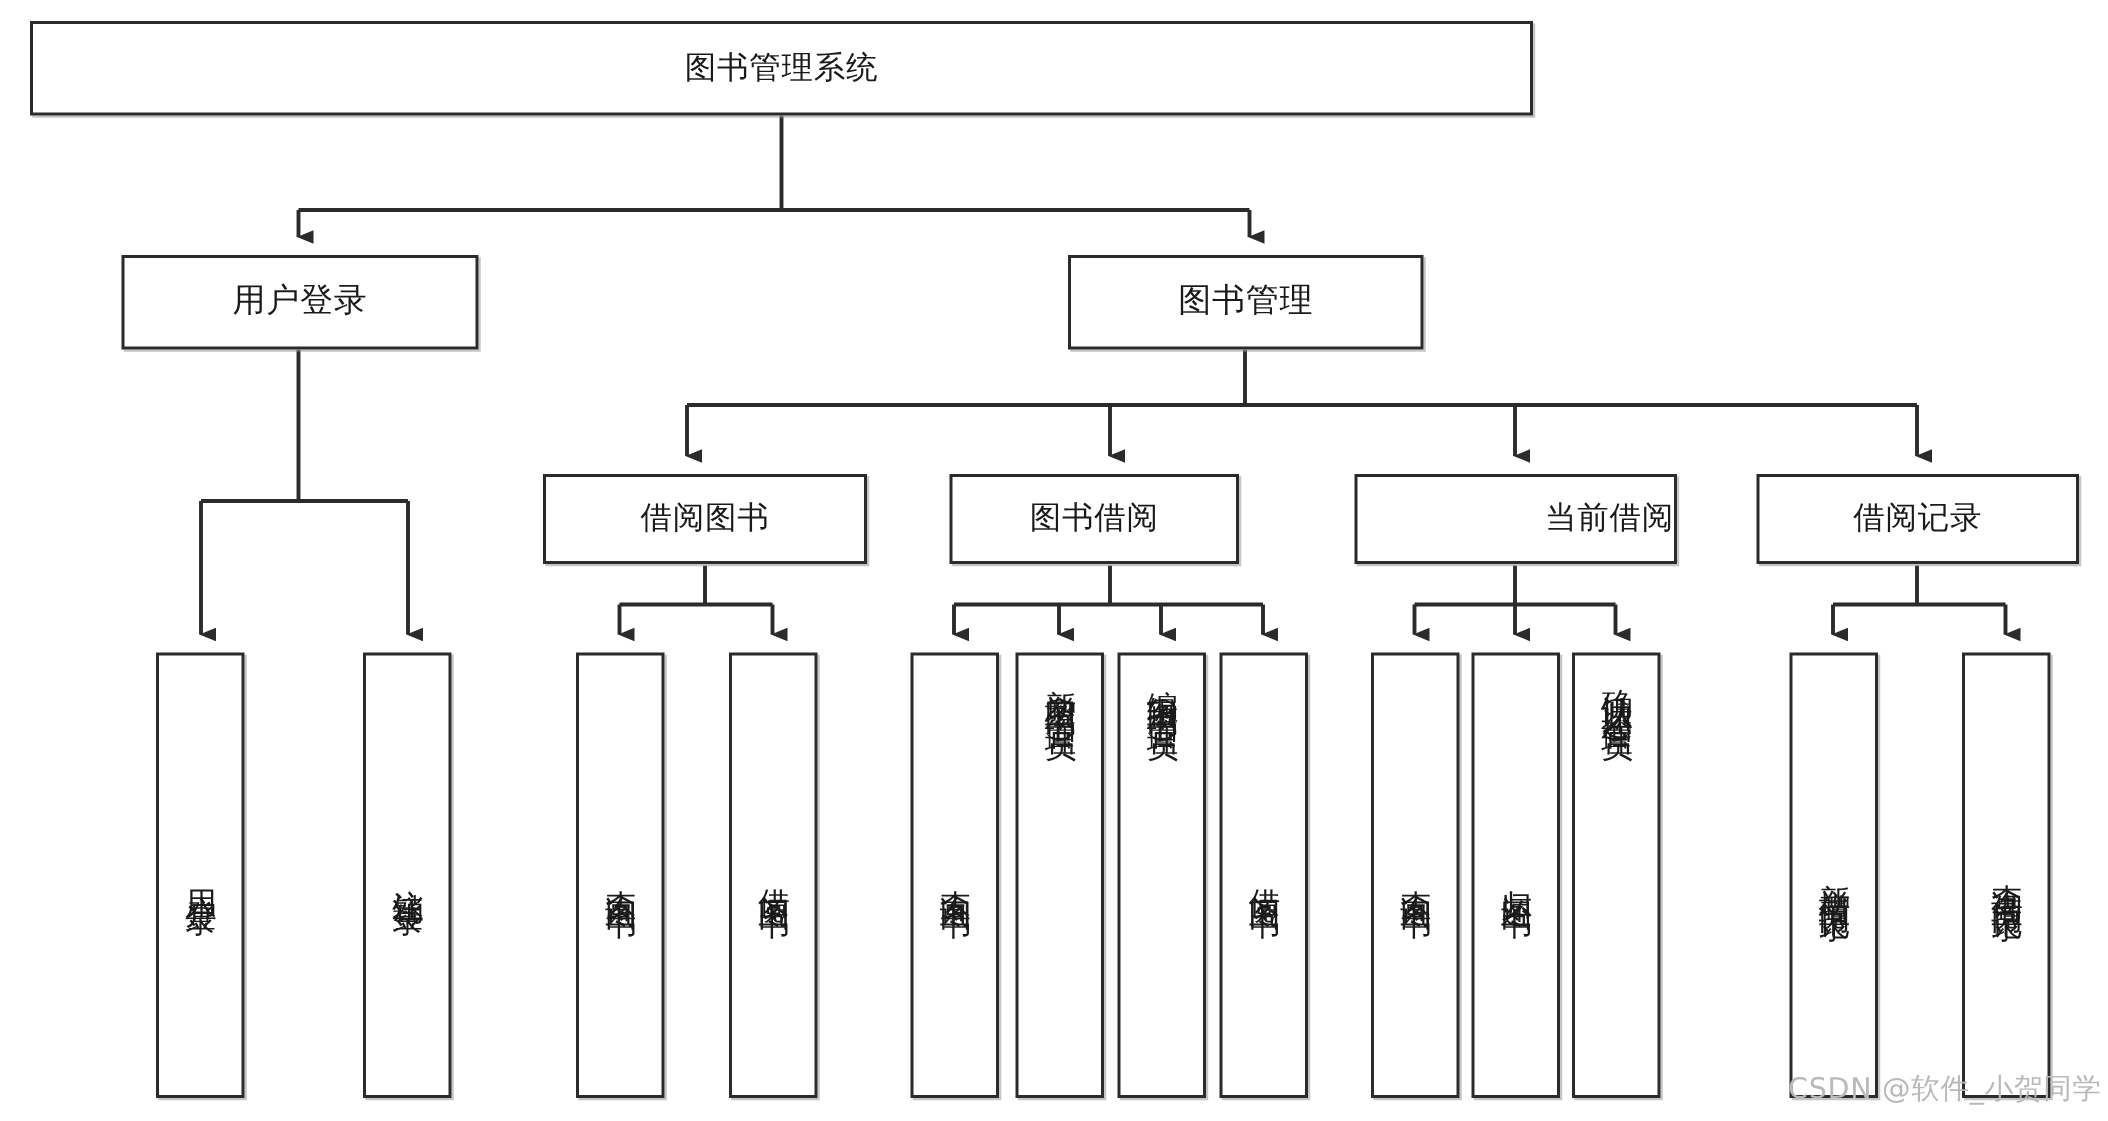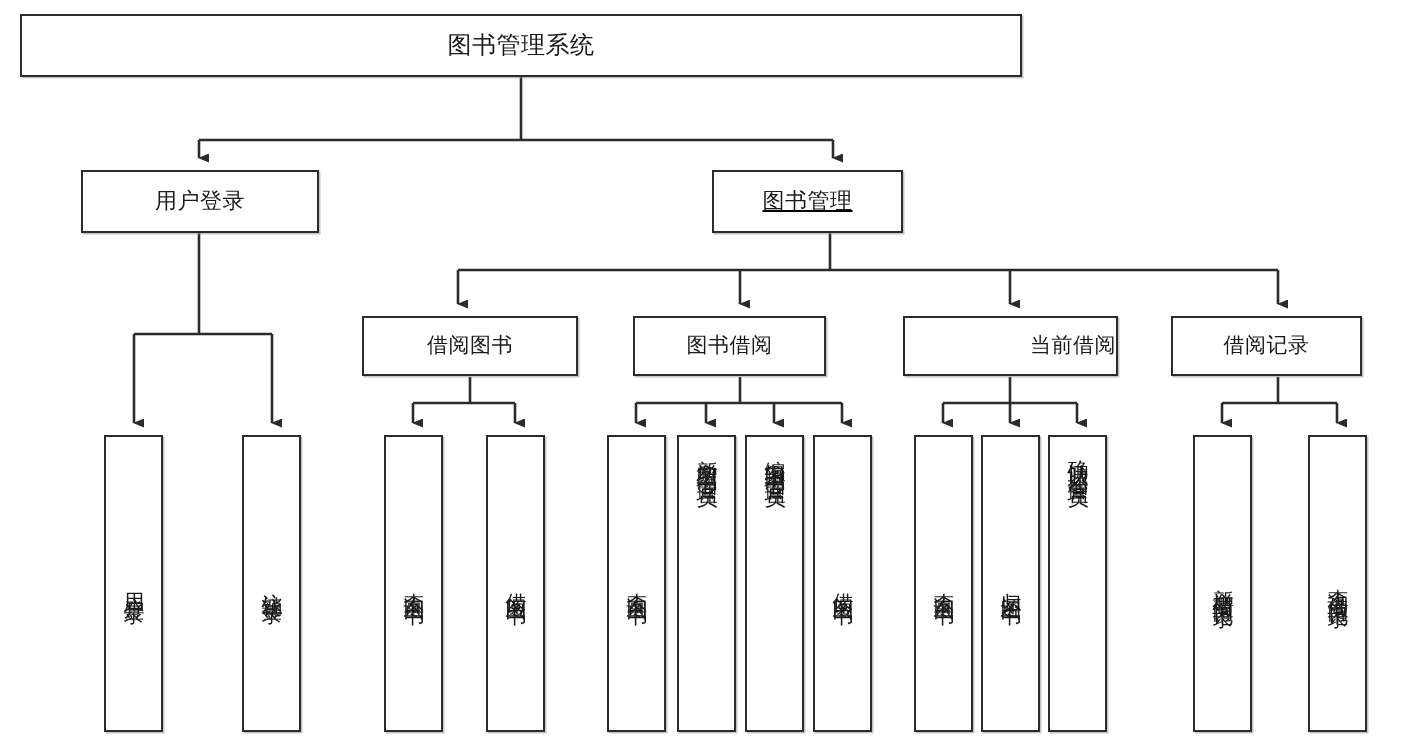--- a/index.html
+++ b/index.html
@@ -35,21 +35,21 @@
     align-items: center;
     justify-content: center;
   }
   .node-label {
     color: #1a1a1a;
     text-align: center;
     line-height: 1.12;
     letter-spacing: 0.5px;
     white-space: nowrap;
   }
-  .node-root .node-label { font-size: 24px; }
+  .node-root .node-label { font-size: 21px; }
   .node-l2 .node-label { font-size: 22px; }
   .node-l3 .node-label { font-size: 21px; }
 
   .node-leaf {
     align-items: flex-start;
     justify-content: center;
     padding-top: 6px;
   }
   .node-leaf .node-label {
     font-size: 21px;
@@ -127,34 +127,34 @@
     </g>
   </svg>
 
   <div class="node-box node-root" style="left:20px; top:14px; width:1002px; height:63px;">
     <span class="node-label">图书管理系统</span>
   </div>
 
   <div class="node-box node-l2" style="left:81px; top:170px; width:238px; height:63px;">
     <span class="node-label">用户登录</span>
   </div>
-  <div class="node-box node-l2" style="left:712px; top:170px; width:191px; height:63px;text-decoration:underline;">
+  <div class="node-box node-l2" style="left:712px; top:170px; width:237px; height:63px;">
     <span class="node-label">图书管理</span>
   </div>
 
   <div class="node-box node-l3" style="left:362px; top:316px; width:216px; height:60px;">
     <span class="node-label">借阅图书</span>
   </div>
   <div class="node-box node-l3" style="left:633px; top:316px; width:193px; height:60px;">
     <span class="node-label">图书借阅</span>
   </div>
   <div class="node-box node-l3" style="left:903px; top:316px; width:215px; height:60px;justify-content:flex-end;">
     <span class="node-label">当前借阅</span>
   </div>
-  <div class="node-box node-l3" style="left:1171px; top:316px; width:191px; height:60px;">
+  <div class="node-box node-l3" style="left:1171px; top:316px; width:215px; height:60px;">
     <span class="node-label">借阅记录</span>
   </div>
 
   <div class="node-box node-leaf leaf-center" style="left:104px; top:435px; width:59px; height:297px;">
     <span class="node-label">用户登录</span>
   </div>
   <div class="node-box node-leaf leaf-center" style="left:242px; top:435px; width:59px; height:297px;">
     <span class="node-label">注销登录</span>
   </div>
 
@@ -188,14 +188,15 @@
     <span class="node-label">确认归还（管理员）</span>
   </div>
 
   <div class="node-box node-leaf leaf-center" style="left:1193px; top:435px; width:59px; height:297px;">
     <span class="node-label">新增借阅记录</span>
   </div>
   <div class="node-box node-leaf leaf-center" style="left:1308px; top:435px; width:59px; height:297px;">
     <span class="node-label">查询借阅记录</span>
   </div>
 
+  <div class="watermark" style="left:1192px; top:713px;">CSDN @软件_小贺同学</div>
 
 </div>
 
 </body></html>

